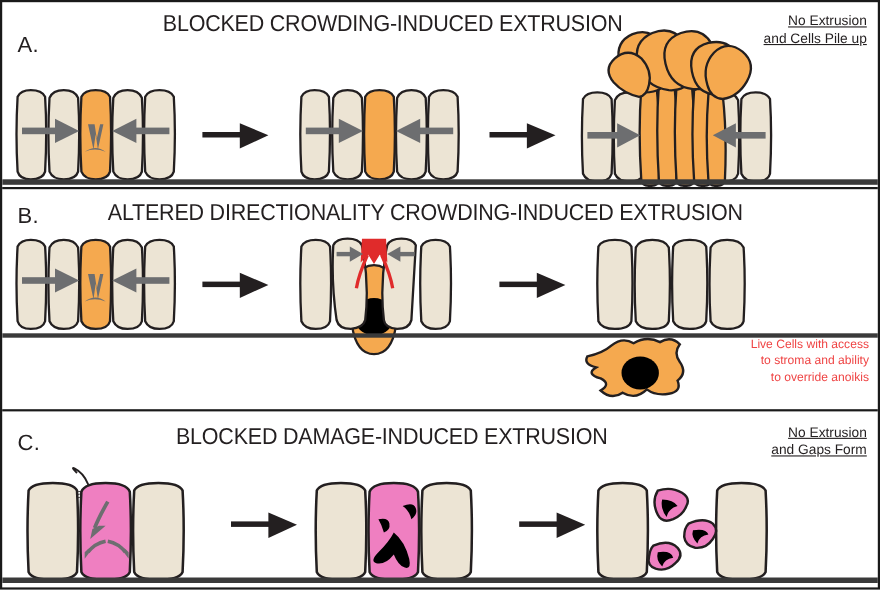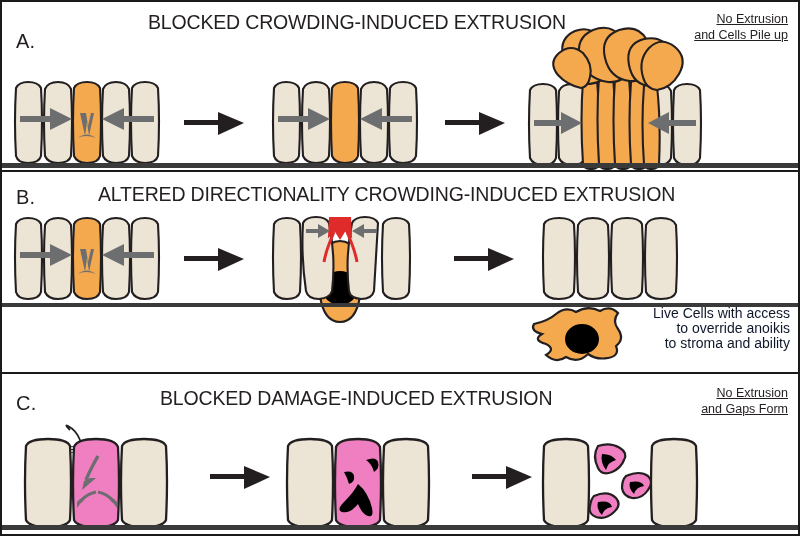--- a/index.html
+++ b/index.html
@@ -34,24 +34,24 @@
     position:absolute;
     font-size:21px;
     letter-spacing:-0.2px;
     white-space:nowrap;
     color:#231f20;
     transform:scaleX(.93);
     transform-origin:left center;
   }
   .side-note{
     position:absolute;
-    font-size:14px;
+    font-size:11px;
     line-height:15px;
     text-align:center;
-    color:#0f172a;
+    color:#ef4444;
     white-space:nowrap;
   }
   .corner-note{
     position:absolute;
     font-size:12.5px;
     line-height:15.5px;
     text-align:right;
     color:#231f20;
     white-space:nowrap;
     text-decoration:underline;
@@ -178,22 +178,22 @@
   </div>
 
   <div class="panel panel-b">
 
     <div class="panel-letter" style="left:14px;top:14px;">B.</div>
 
     <div class="panel-title" style="left:96px;top:10px;">ALTERED DIRECTIONALITY CROWDING-INDUCED EXTRUSION</div>
 
     <div class="side-note" style="right:8px;top:134px;text-align:right;">
       <div>Live Cells with access</div>
+      <div>to stroma and ability</div>
       <div>to override anoikis</div>
-      <div>to stroma and ability</div>
     </div>
 
     <div class="stage" style="left:8px;top:44px;">
       <svg width="160" height="88" viewBox="0 0 160 88">
         <path d="M6,8 q3,-6 12,-6 q10,0 13,6 q2,32 0,68 q-2,7 -13,7 q-10,0 -12,-7 q-2,-34 0,-68z" fill="#ece4d4" stroke="#231f20" stroke-width="2.1"></path>
         <path d="M35,9 q3,-7 13,-7 q10,0 13,7 q2,32 0,67 q-2,7 -13,7 q-10,0 -13,-7 q-2,-33 0,-67z" fill="#ece4d4" stroke="#231f20" stroke-width="2.1"></path>
         <path d="M64,8 q3,-6 13,-6 q10,0 13,6 q2,33 0,68 q-2,7 -13,7 q-10,0 -13,-7 q-2,-34 0,-68z" fill="#f5a94f" stroke="#231f20" stroke-width="2.1"></path>
         <path d="M93,9 q3,-7 13,-7 q10,0 13,7 q2,32 0,67 q-2,7 -13,7 q-10,0 -13,-7 q-2,-33 0,-67z" fill="#ece4d4" stroke="#231f20" stroke-width="2.1"></path>
         <path d="M122,8 q3,-6 13,-6 q10,0 13,6 q2,33 0,68 q-2,7 -13,7 q-10,0 -13,-7 q-2,-34 0,-68z" fill="#ece4d4" stroke="#231f20" stroke-width="2.1"></path>
         <g fill="#6d6e70">

